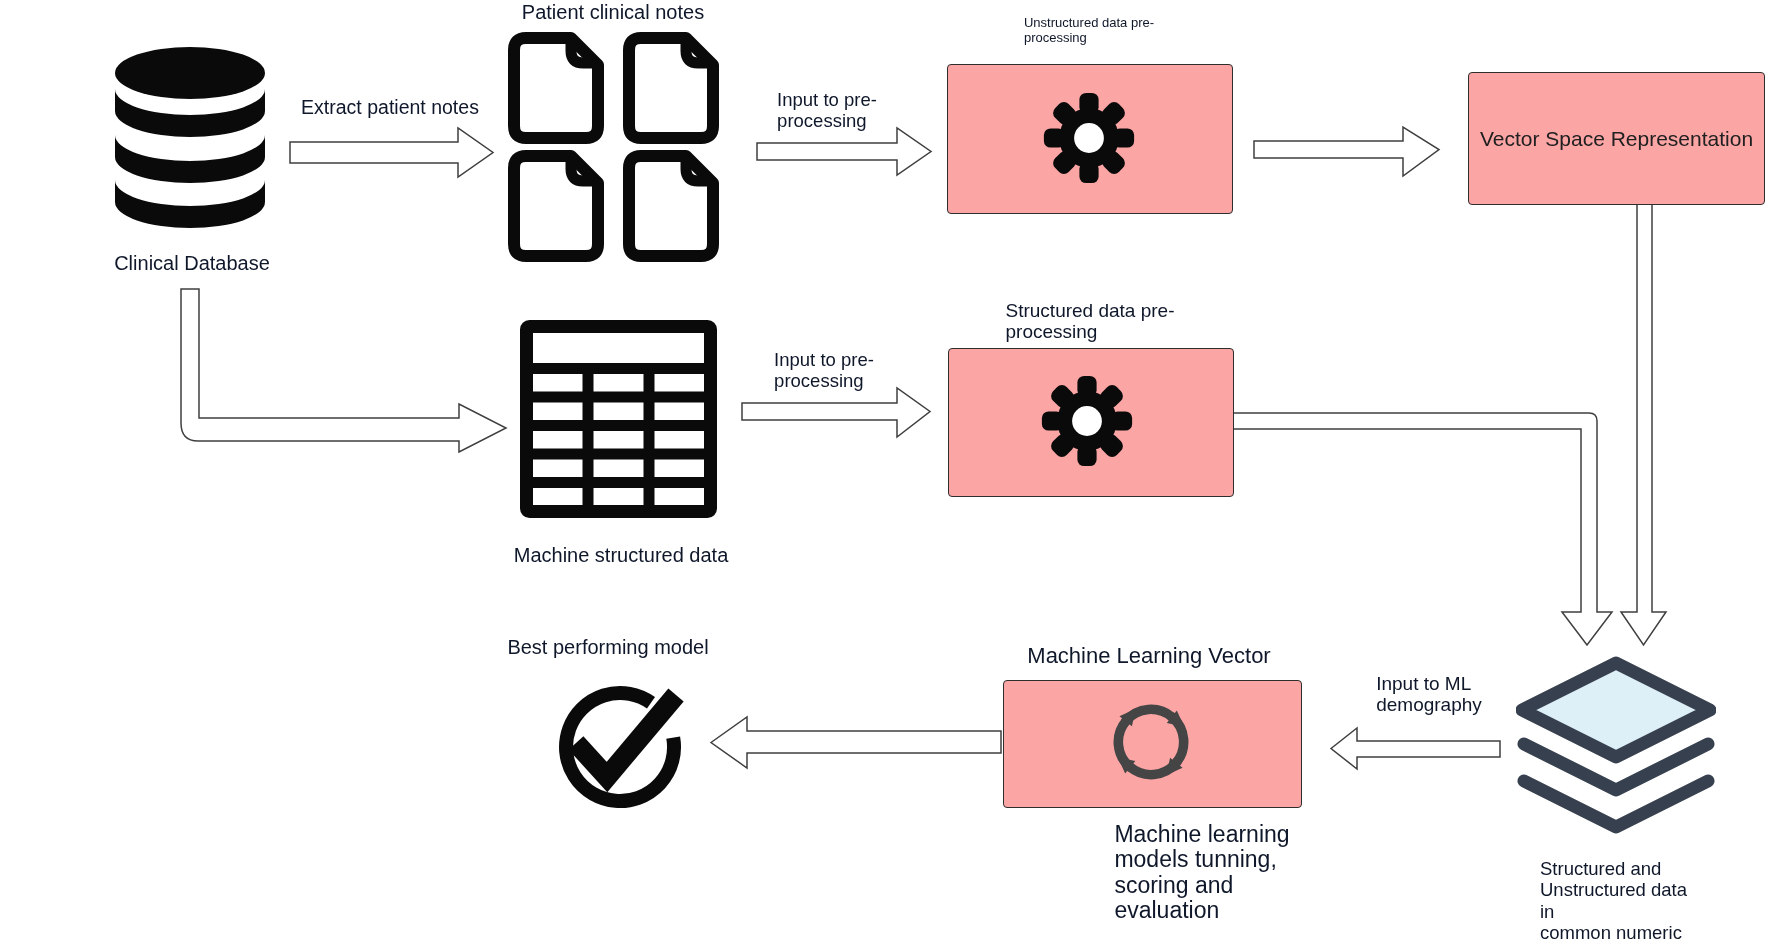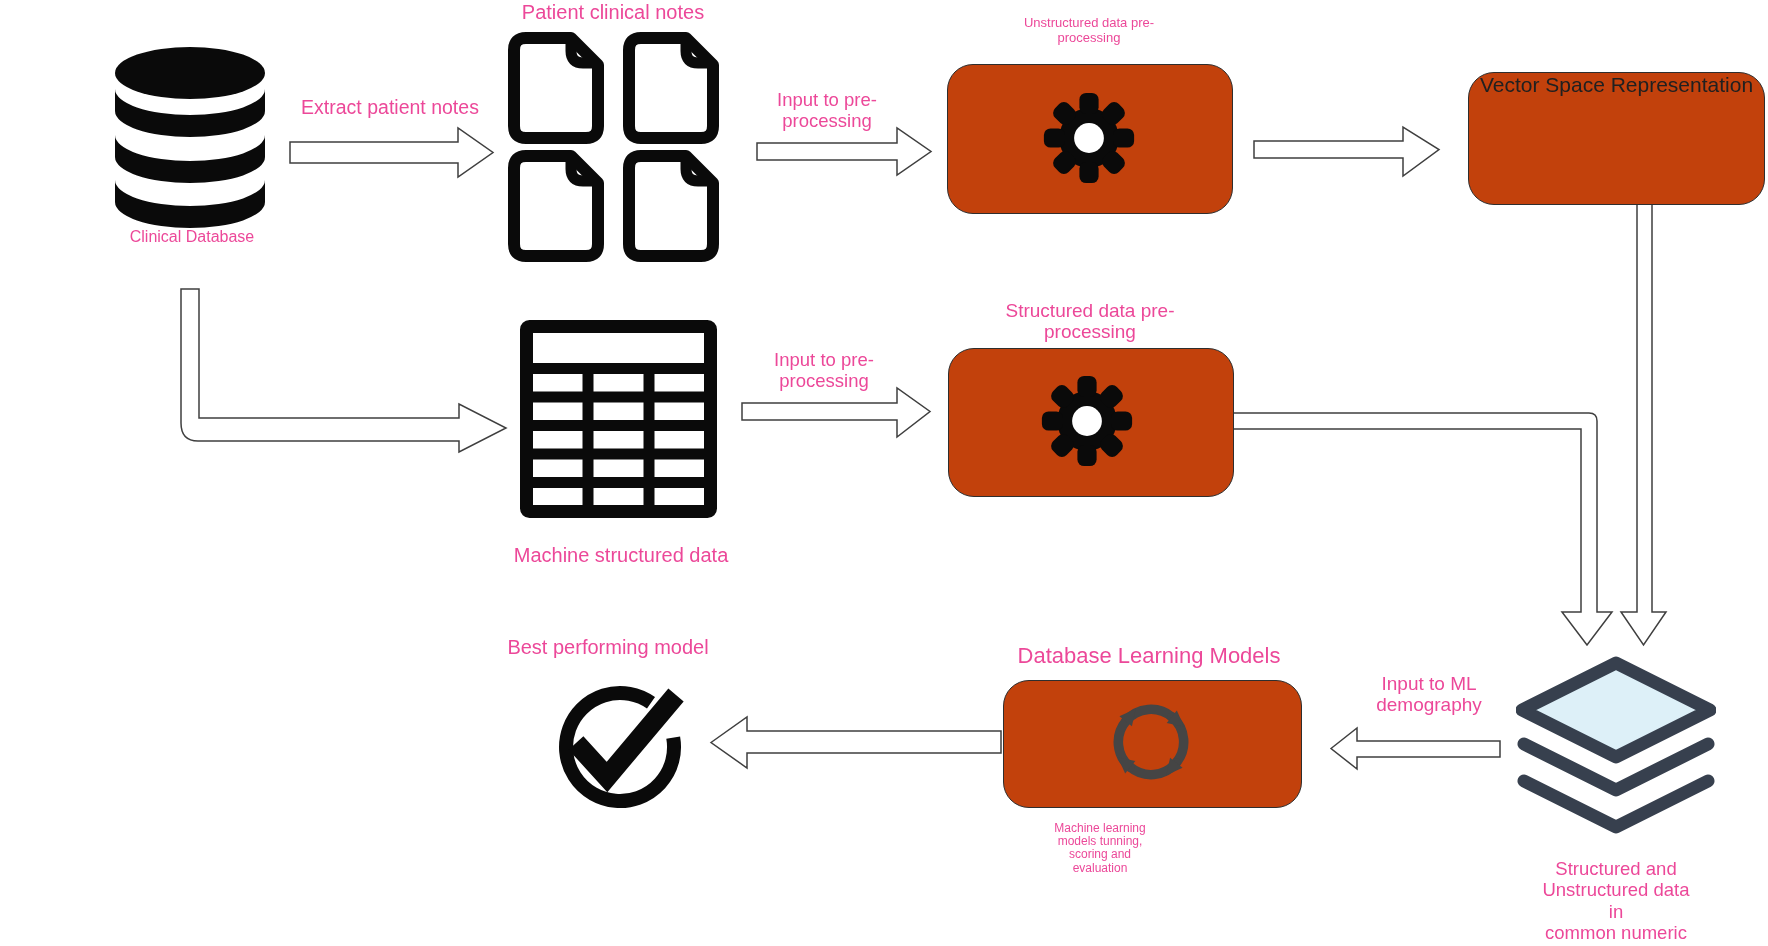--- a/index.html
+++ b/index.html
@@ -1,26 +1,26 @@
 <!DOCTYPE html>
 <html><head>
 <meta charset="utf-8">
 <style>
   html,body{margin:0;padding:0;background:#fff;}
   #canvas{
     position:relative;width:1768px;height:946px;background:#ffffff;
     font-family:"Liberation Sans", sans-serif;color:#202020;overflow:hidden;
   }
   .lbl{
-    position:absolute;text-align:center;white-space:pre-line;
-    transform:translateX(-50%);line-height:1.12;color:#ec4899;
+    position:absolute;text-align:left;white-space:pre-line;
+    transform:translateX(-50%);line-height:1.12;color:#0f172a;
   }
   .node-box{
-    position:absolute;background:#c2410c;border:1.6px solid #2e2e2e;border-radius:26px;
-    display:flex;justify-content:center;
+    position:absolute;background:#fca5a5;border:1.6px solid #2e2e2e;border-radius:4px;
+    display:flex;align-items:center;justify-content:center;
   }
   .abs{position:absolute;}
   svg{display:block;}
 </style>
 </head>
 <body>
 
 <div id="canvas">
 
   <svg class="abs" style="left:0;top:0" width="1768" height="946" viewBox="0 0 1768 946">
@@ -141,21 +141,21 @@
       <polygon points="34.6,-15.9 16.4,-19.9 26.9,-32.9" transform="rotate(180)"></polygon>
       <polygon points="34.6,-15.9 16.4,-19.9 26.9,-32.9" transform="rotate(270)"></polygon>
     </g>
   </svg>
 
   <svg class="abs" style="left:545px;top:672px" width="150" height="150" viewBox="-75 -75 150 150">
     <path d="M 53.2,-9.4 A 54 54 0 1 1 31,-44.2" fill="none" stroke="#0a0a0a" stroke-width="14" stroke-linecap="butt"></path>
     <path d="M -44,-4 L -13,30 L 56,-52" fill="none" stroke="#0a0a0a" stroke-width="20" stroke-linecap="butt" stroke-linejoin="miter"></path>
   </svg>
 
-  <div class="lbl" style="left:192px;top:228px;font-size:16px">Clinical Database</div>
+  <div class="lbl" style="left:192px;top:252px;font-size:20px">Clinical Database</div>
 
   <div class="lbl" style="left:390px;top:97px;font-size:19.5px">Extract patient notes</div>
 
   <div class="lbl" style="left:613px;top:1px;font-size:20px">Patient clinical notes</div>
 
   <div class="lbl" style="left:827px;top:90px;font-size:18.5px">Input to pre-
 processing</div>
 
   <div class="lbl" style="left:1089px;top:16px;font-size:13px">Unstructured data pre-
 processing</div>
@@ -170,22 +170,22 @@
 processing</div>
 
   <div class="lbl" style="left:1616px;top:858px;font-size:18.5px;line-height:1.15">Structured and
 Unstructured data in
 common numeric
 representation</div>
 
   <div class="lbl" style="left:1429px;top:673px;font-size:19px">Input to ML
 demography</div>
 
-  <div class="lbl" style="left:1149px;top:644px;font-size:22px">Database Learning Models</div>
+  <div class="lbl" style="left:1149px;top:644px;font-size:22px">Machine Learning Vector</div>
 
-  <div class="lbl" style="left:1100px;top:822px;font-size:12px;line-height:1.1">Machine learning
+  <div class="lbl" style="left:1202px;top:822px;font-size:23px;line-height:1.1">Machine learning
 models tunning,
 scoring and
 evaluation</div>
 
   <div class="lbl" style="left:608px;top:636px;font-size:20px">Best performing model</div>
 
 </div>
 
 </body></html>

